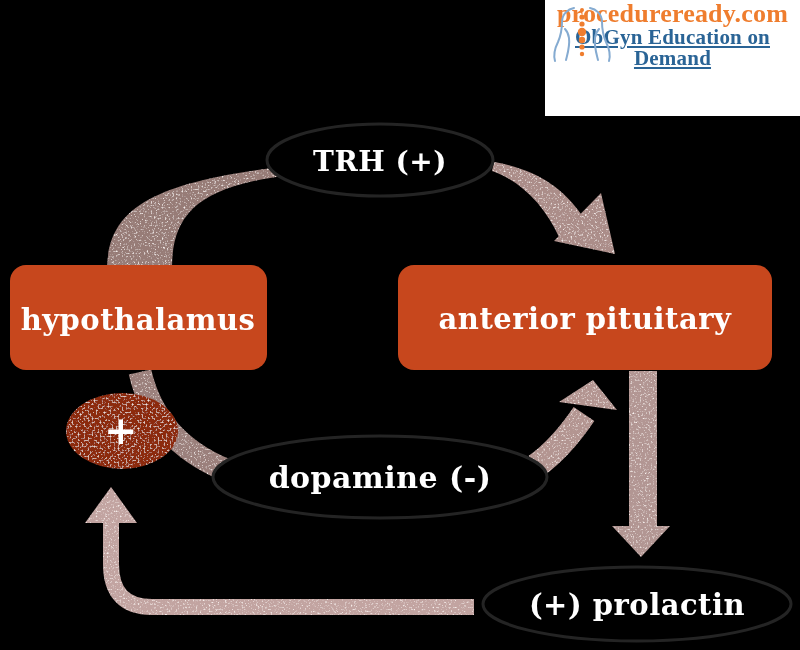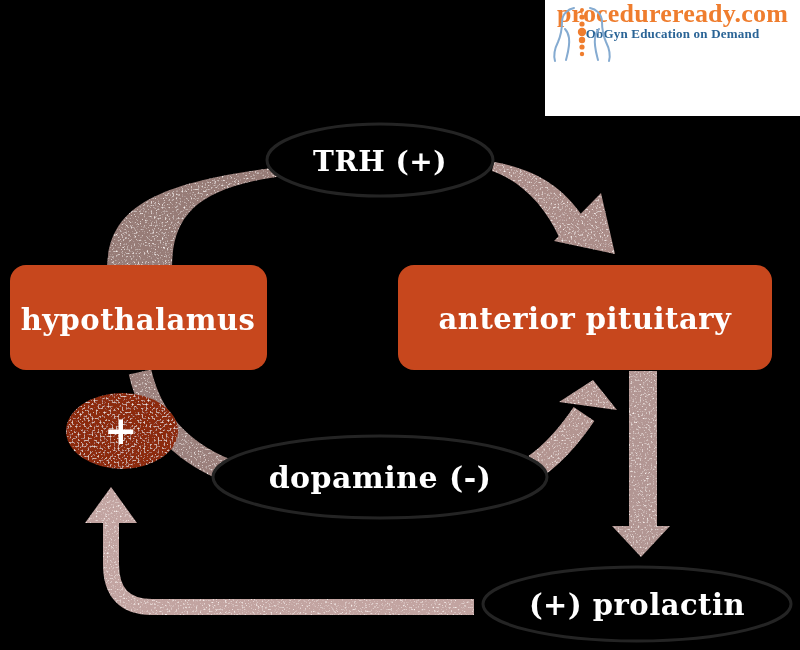--- a/index.html
+++ b/index.html
@@ -5,22 +5,22 @@
   html,body{margin:0;padding:0;background:#000;}
   .stage{position:relative;width:800px;height:650px;background:#000;overflow:hidden;
          font-family:"DejaVu Serif",serif;}
   .stage svg{position:absolute;left:0;top:0;}
   .node-label{fill:#ffffff;font-family:"DejaVu Serif",serif;font-weight:bold;
               text-anchor:middle;letter-spacing:0.5px;}
   .logo{position:absolute;left:545px;top:0;width:255px;height:116px;background:#ffffff;
         text-align:center;line-height:1;z-index:5;}
   .logo-site{font-family:"Liberation Serif",serif;font-size:26px;font-weight:600;
              margin-top:1px;letter-spacing:0.2px;}
-  .logo-tagline{font-family:"Liberation Serif",serif;font-size:13px;font-weight:600;
-                margin-top:0;letter-spacing:0.2px;}
+  .logo-tagline{font-family:"Liberation Serif",serif;font-size:21px;font-weight:600;
+                margin-top:0;letter-spacing:0.2px;text-decoration:underline;}
   .spine{display:block;margin:4px auto 0 auto;}
 </style>
 </head>
 <body>
 
 <div class="stage">
 
   <svg width="800" height="650" viewBox="0 0 800 650">
     <defs>
       <filter id="speckle" x="-10%" y="-10%" width="120%" height="120%">

